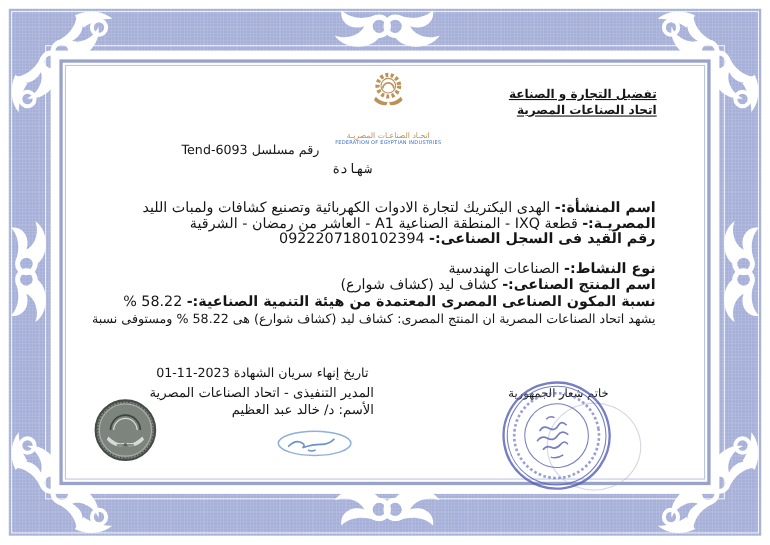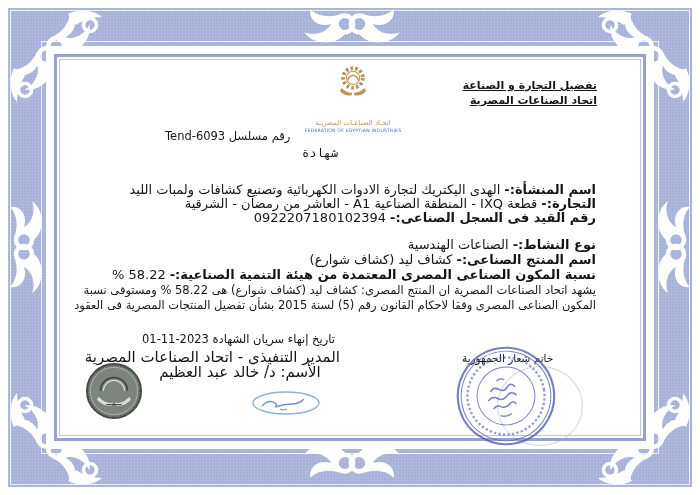--- a/index.html
+++ b/index.html
@@ -24,21 +24,21 @@
   .logo-ar{font-size:7px;color:#bd9258;margin-top:12px;}
   .logo-en{font-size:4.6px;color:#3f6fc0;letter-spacing:.2px;margin-top:1px;}
   .serial{left:165px;top:129px;font-size:11.5px;}
   .title-block{left:120px;top:147px;width:400px;text-align:center;font-size:12px;line-height:14px;font-family:Liberation Mono, monospace;}
   .body-line{right:104px;font-size:13px;height:14px;}
   .lbl{font-weight:bold;margin-left:4px;}
   .stmt{right:104px;font-size:11.5px;text-align:right;}
   .stmt-center{left:200px;right:104px;text-align:center;font-size:11.5px;}
   .date-line{top:332px;font-size:11.5px;}
   .republic{left:462px;top:352px;font-size:10.5px;z-index:1;}
-  .director{left:140px;top:350px;width:200px;text-align:center;font-size:15px;line-height:15px;}
+  .director{left:140px;top:350px;width:200px;font-size:12px;line-height:15px;}
   .stamp-blue{left:452px;top:343px;z-index:2;opacity:.8;}
   .ghost-circle{left:497px;top:366px;width:84px;height:78px;border:1px solid rgba(170,175,200,.5);
                 border-radius:50%;z-index:0;}
   .seal-dark{left:85px;top:362px;}
   .signature{left:250px;top:390px;}
 </style>
 </head>
 <body>
 
 <svg width="0" height="0" style="position:absolute" aria-hidden="true">
@@ -124,38 +124,37 @@
   </div>
 
   <div class="abs ar title-block">
     <div>شهادة</div>
   </div>
 
   <div class="abs ar body-line" style="top:182px">
     <span class="lbl">اسم المنشأة:-</span><span>الهدى اليكتريك لتجارة الادوات الكهربائية وتصنيع كشافات ولمبات الليد</span>
   </div>
   <div class="abs ar body-line" style="top:196px">
-    <span class="lbl">التجارة:-</span><span>قطعة IXQ - المنطقة الصناعية A1 - العاشر من رمضان - الشرقية</span>
+    <span class="lbl">المصريـة:-</span><span>قطعة IXQ - المنطقة الصناعية A1 - العاشر من رمضان - الشرقية</span>
   </div>
   <div class="abs ar body-line" style="top:210px">
     <span class="lbl">رقم القيد فى السجل الصناعى:-</span><span dir="ltr">0922207180102394</span>
   </div>
 
   <div class="abs ar body-line" style="top:252px">
     <span class="lbl">اسم المنتج الصناعى:-</span><span>كشاف ليد (كشاف شوارع)</span>
   </div>
   <div class="abs ar body-line" style="top:237px">
     <span class="lbl">نوع النشاط:-</span><span>الصناعات الهندسية</span>
   </div>
   <div class="abs ar body-line" style="top:267px">
     <span class="lbl">نسبة المكون الصناعى المصرى المعتمدة من هيئة التنمية الصناعية:-</span><span>58.22 %</span>
   </div>
 
   <div class="abs ar stmt" style="top:283px">يشهد اتحاد الصناعات المصرية ان المنتج المصرى: كشاف ليد (كشاف شوارع) هى 58.22 % ومستوفى نسبة</div>
-  <div class="abs ar stmt" style="top:298px">المكون الصناعى المصرى وفقا لاحكام القانون رقم (5) لسنة 2015 بشأن تفضيل المنتجات المصرية فى العقود</div>
 
   <div class="abs ar date-line" style="left:142px">
     <span>تاريخ إنهاء سريان الشهادة</span>
     <span dir="ltr">01-11-2023</span>
   </div>
 
   <div class="abs ar republic">خاتم شعار الجمهورية</div>
   <div class="abs ghost-circle"></div>
   <svg class="abs stamp-blue" width="108" height="106" viewBox="0 0 110 110">
     <g fill="none" stroke="#5560b5" transform="rotate(-10 55 55)">

